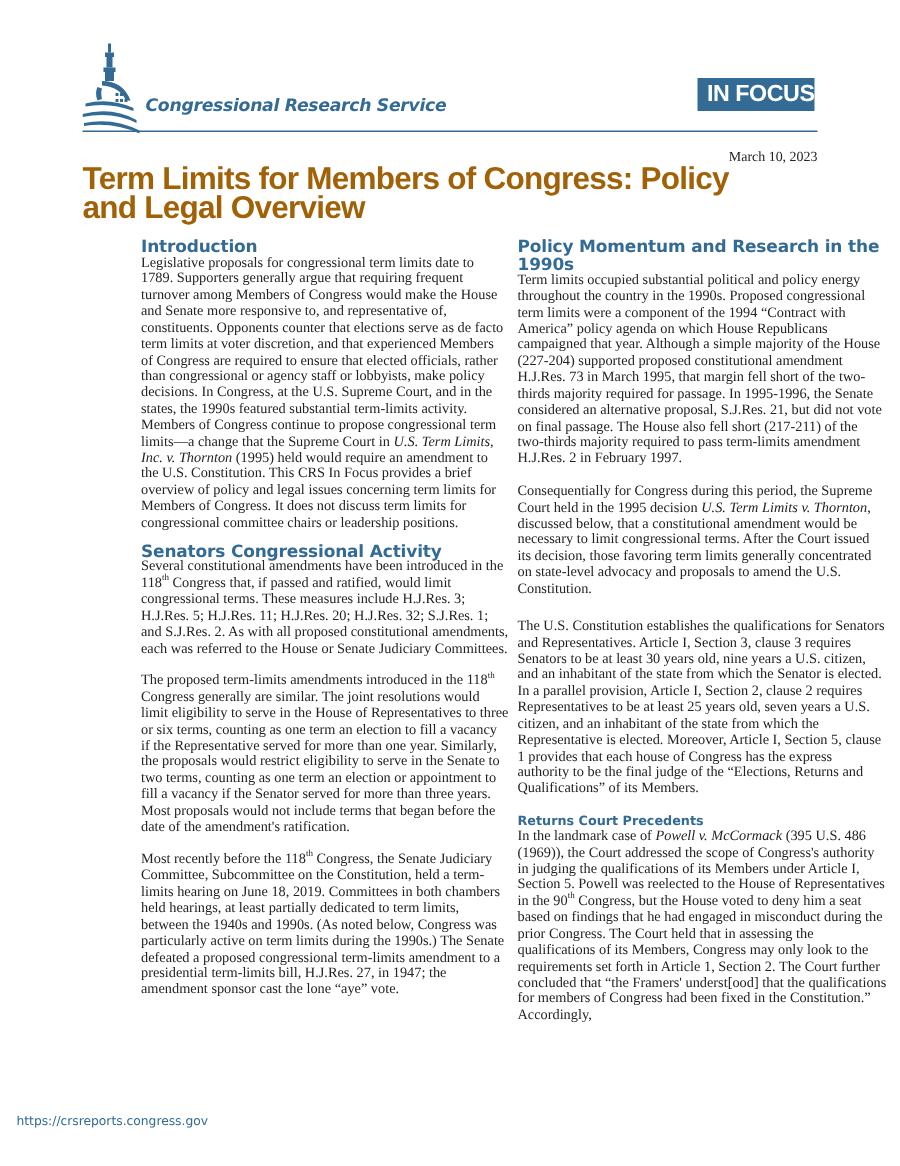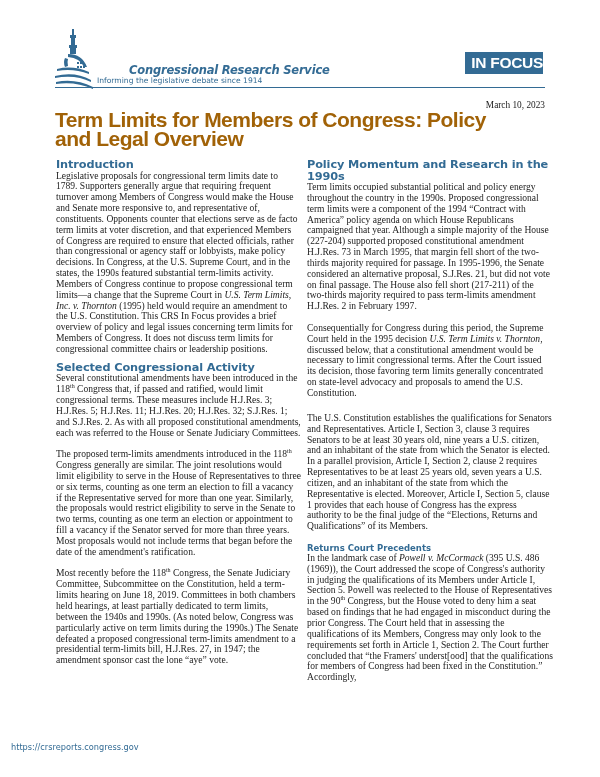--- a/index.html
+++ b/index.html
@@ -2,29 +2,29 @@
 <html><head>
 <meta charset="utf-8">
 <style>
   html, body { margin: 0; padding: 0; background: #ffffff; }
   body { width: 600px; height: 777px; position: relative; overflow: hidden; }
   .page { position: absolute; left: 0; top: 0; width: 600px; height: 777px; }
 
   .masthead { position: absolute; left: 55px; top: 27px; width: 490px; height: 62px; }
   .logo-icon { position: absolute; left: 0; top: 0; width: 40px; height: 62px; }
   .brand { position: absolute; left: 42px; top: 37px; }
-  .brand-name { font-family: "DejaVu Sans", sans-serif; font-style: italic; font-weight: bold; font-size: 11.5px; color: #336b94; letter-spacing: -0.2px; line-height: 12px; white-space: nowrap; margin-left: 32px; }
+  .brand-name { font-family: "DejaVu Sans", sans-serif; font-style: italic; font-weight: bold; font-size: 11.5px; color: #336b94; letter-spacing: -0.2px; line-height: 12px; white-space: nowrap; }
   .brand-tag { font-family: "DejaVu Sans", sans-serif; font-size: 7.6px; color: #336b94; line-height: 10px; white-space: nowrap; }
   .infocus { position: absolute; right: 2px; top: 25px; background: #336b94; color: #ffffff; font-family: "Liberation Sans", sans-serif; font-weight: bold; font-size: 15.5px; padding: 2px 0 2px 6px; line-height: 18px; letter-spacing: -0.3px; }
   .rule { position: absolute; left: 55px; top: 87px; width: 490px; height: 1px; background: #336b94; }
 
   .date { position: absolute; right: 55px; top: 100px; font-family: "Liberation Serif", serif; font-size: 9.3px; color: #222; }
   .title { position: absolute; left: 55px; top: 111px; width: 440px; font-family: Liberation Sans, sans-serif; font-weight: bold; font-size: 21px; line-height: 18.5px; color: #a16207; letter-spacing: -0.5px; }
 
-  .col { position: absolute; top: 159px; width: 245px; font-family: "Liberation Serif", serif; font-size: 9.55px; line-height: 10.85px; color: #222; }
+  .col { position: absolute; top: 159px; width: 245px; font-family: "Liberation Serif", serif; font-size: 9.55px; line-height: 10.85px; color: #222; margin-left: 38px; }
   .col.left { left: 56px; }
   .col.right { left: 307px; width: 246px; }
 
   h2 { font-family: "DejaVu Sans", sans-serif; font-weight: bold; font-size: 11.3px; line-height: 11.5px; color: #336b94; margin: 0; letter-spacing: -0.1px; }
   h3 { font-family: "DejaVu Sans", sans-serif; font-weight: bold; font-size: 8.5px; line-height: 10px; color: #336b94; margin: 0; }
   p { margin: 0; }
   .gap { height: 10.8px; }
   .gap-sm { height: 7px; }
   sup { font-size: 6px; line-height: 0; vertical-align: super; }
   i { font-style: italic; }
@@ -51,34 +51,33 @@
         <rect x="22" y="39" width="2" height="2"></rect>
         <rect x="25" y="39" width="2" height="2"></rect>
         <rect x="28" y="39" width="2" height="2"></rect>
         <path d="M2 42 Q18 38 34 45 L34 47 Q18 41 2 44 Z"></path>
         <path d="M0 49 Q20 44 36 53 L36 55 Q20 47 0 51 Z"></path>
         <path d="M1 55 Q20 51 38 60 L38 62 Q20 54 1 57 Z"></path>
       </g>
     </svg>
     <div class="brand">
       <div class="brand-name">Congressional Research Service</div>
-      <div class="brand-tag">Informing the legislative debate since 1914</div>
     </div>
     <div class="infocus">IN FOCUS</div>
   </div>
   <div class="rule"></div>
 
   <div class="date">March 10, 2023</div>
   <div class="title">Term Limits for Members of Congress: Policy and Legal Overview</div>
 
   <div class="col left">
     <h2>Introduction</h2>
     <p><span>Legislative proposals for congressional term limits date to 1789. Supporters generally argue that requiring frequent turnover among Members of Congress would make the House and Senate more responsive to, and representative of, constituents. Opponents counter that elections serve as de facto term limits at voter discretion, and that experienced Members of Congress are required to ensure that elected officials, rather than congressional or agency staff or lobbyists, make policy decisions. In Congress, at the U.S. Supreme Court, and in the states, the 1990s featured substantial term-limits activity. Members of Congress continue to propose congressional term limits—a change that the Supreme Court in </span><i>U.S. Term Limits, Inc. v. Thornton</i><span> (1995) held would require an amendment to the U.S. Constitution. This CRS In Focus provides a brief overview of policy and legal issues concerning term limits for Members of Congress. It does not discuss term limits for congressional committee chairs or leadership positions.</span></p>
     <div class="gap-sm"></div>
-    <h2>Selected Congressional Activity</h2>
+    <h2>Senators Congressional Activity</h2>
     <p><span>Several constitutional amendments have been introduced in the 118</span><sup>th</sup><span> Congress that, if passed and ratified, would limit congressional terms. These measures include H.J.Res. 3; H.J.Res. 5; H.J.Res. 11; H.J.Res. 20; H.J.Res. 32; S.J.Res. 1; and S.J.Res. 2. As with all proposed constitutional amendments, each was referred to the House or Senate Judiciary Committees.</span></p>
     <div class="gap"></div>
     <p><span>The proposed term-limits amendments introduced in the 118</span><sup>th</sup><span> Congress generally are similar. The joint resolutions would limit eligibility to serve in the House of Representatives to three or six terms, counting as one term an election to fill a vacancy if the Representative served for more than one year. Similarly, the proposals would restrict eligibility to serve in the Senate to two terms, counting as one term an election or appointment to fill a vacancy if the Senator served for more than three years. Most proposals would not include terms that began before the date of the amendment's ratification.</span></p>
     <div class="gap"></div>
     <p><span>Most recently before the 118</span><sup>th</sup><span> Congress, the Senate Judiciary Committee, Subcommittee on the Constitution, held a term-limits hearing on June 18, 2019. Committees in both chambers held hearings, at least partially dedicated to term limits, between the 1940s and 1990s. (As noted below, Congress was particularly active on term limits during the 1990s.) The Senate defeated a proposed congressional term-limits amendment to a presidential term-limits bill, H.J.Res. 27, in 1947; the amendment sponsor cast the lone “aye” vote.</span></p>
   </div>
 
   <div class="col right">
     <h2>Policy Momentum and Research in the 1990s</h2>
     <p>Term limits occupied substantial political and policy energy throughout the country in the 1990s. Proposed congressional term limits were a component of the 1994 “Contract with America” policy agenda on which House Republicans campaigned that year. Although a simple majority of the House (227-204) supported proposed constitutional amendment H.J.Res. 73 in March 1995, that margin fell short of the two-thirds majority required for passage. In 1995-1996, the Senate considered an alternative proposal, S.J.Res. 21, but did not vote on final passage. The House also fell short (217-211) of the two-thirds majority required to pass term-limits amendment H.J.Res. 2 in February 1997.</p>

